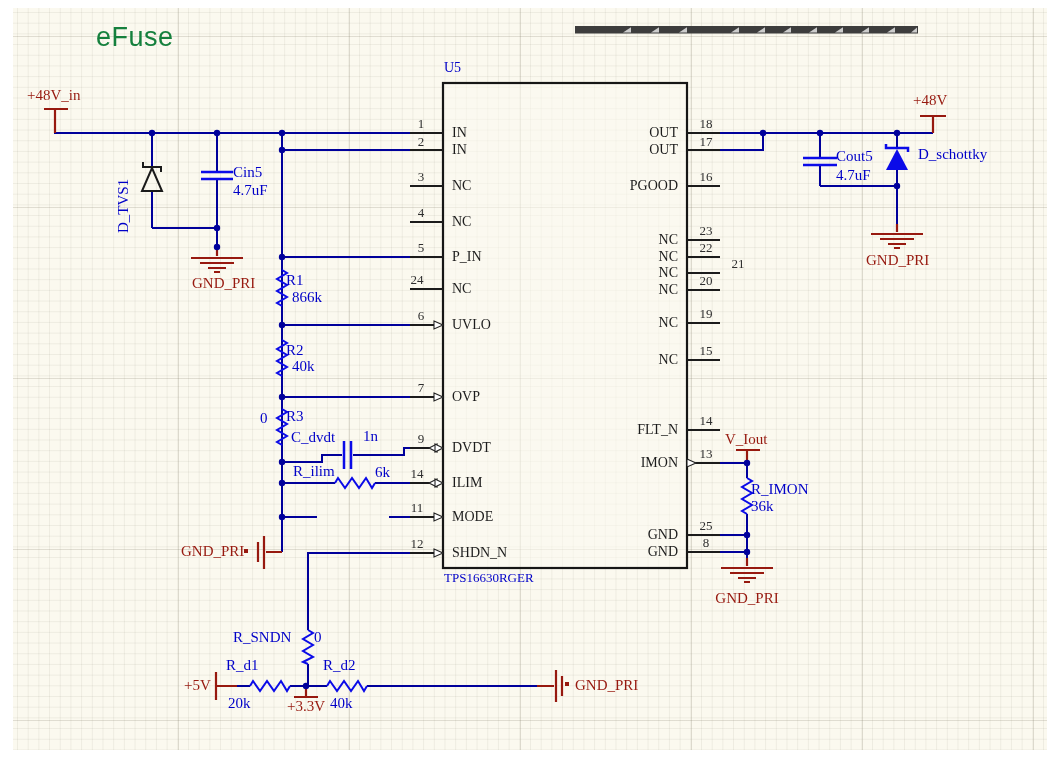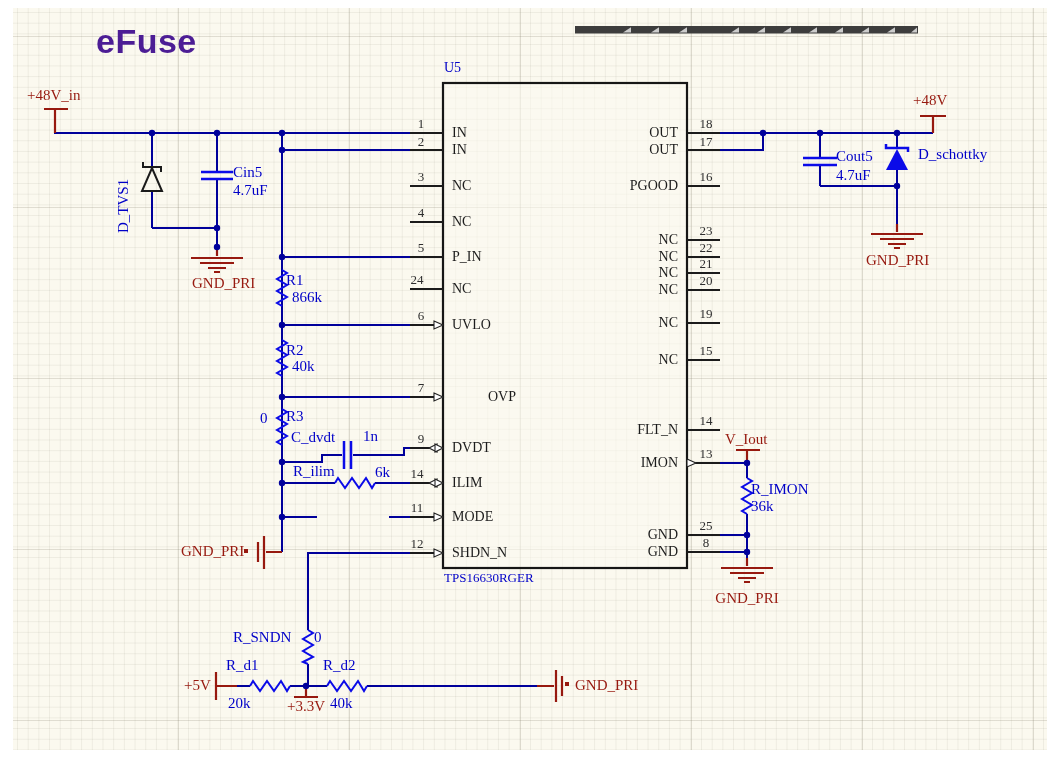--- a/index.html
+++ b/index.html
@@ -14,21 +14,21 @@
     background-size:171px 171px,171px 171px,10.7px 10.7px,10.7px 10.7px;
     background-position:165px 0,0 28px,4px 0,0 4px;}
   svg.overlay{position:absolute;left:0;top:0;}
   .lbl{position:absolute;white-space:nowrap;line-height:1.05;}
   .net{color:#97190F;font-size:15px;}
   .cmp{color:#0000C8;font-size:15px;}
   .pnum{position:absolute;width:34px;text-align:center;color:#2e2e2e;font-size:13px;}
   .pname{position:absolute;color:#1c1c1c;font-size:14px;height:16px;}
   .pname.r{width:116px;text-align:right;}
   .title{position:absolute;font-family:"Liberation Sans","DejaVu Sans",sans-serif;
-         font-weight:bold;font-size:34px;color:#4c1d95;letter-spacing:0.5px;}
+         font-weight:normal;font-size:27px;color:#15803d;letter-spacing:0.5px;}
   .rot{transform:rotate(-90deg);transform-origin:0 0;}
   .ctr{text-align:center;}
   .rgt{text-align:right;}
 </style>
 </head>
 <body>
 
 <div id="stage">
   <div id="sheet"></div>
 
@@ -173,32 +173,32 @@
   <div class="pnum" style="left:400px;top:500px;">11</div>
   <div class="pnum" style="left:400px;top:536px;">12</div>
 
   <div class="pname" style="left:452px;top:125px;">IN</div>
   <div class="pname" style="left:452px;top:142px;">IN</div>
   <div class="pname" style="left:452px;top:178px;">NC</div>
   <div class="pname" style="left:452px;top:214px;">NC</div>
   <div class="pname" style="left:452px;top:249px;">P_IN</div>
   <div class="pname" style="left:452px;top:281px;">NC</div>
   <div class="pname" style="left:452px;top:317px;">UVLO</div>
-  <div class="pname" style="left:452px;top:389px;margin-left:36px;">OVP</div>
+  <div class="pname" style="left:452px;top:389px;">OVP</div>
   <div class="pname" style="left:452px;top:440px;">DVDT</div>
   <div class="pname" style="left:452px;top:475px;">ILIM</div>
   <div class="pname" style="left:452px;top:509px;">MODE</div>
   <div class="pname" style="left:452px;top:545px;">SHDN_N</div>
 
   <div class="pnum" style="left:689px;top:116px;">18</div>
   <div class="pnum" style="left:689px;top:134px;">17</div>
   <div class="pnum" style="left:689px;top:169px;">16</div>
   <div class="pnum" style="left:689px;top:223px;">23</div>
   <div class="pnum" style="left:689px;top:240px;">22</div>
-  <div class="pnum" style="left:689px;top:256px;">21</div>
+  <div class="pnum" style="left:689px;top:256px;padding-left:32px;">21</div>
   <div class="pnum" style="left:689px;top:273px;">20</div>
   <div class="pnum" style="left:689px;top:306px;">19</div>
   <div class="pnum" style="left:689px;top:343px;">15</div>
   <div class="pnum" style="left:689px;top:413px;">14</div>
   <div class="pnum" style="left:689px;top:446px;">13</div>
   <div class="pnum" style="left:689px;top:518px;">25</div>
   <div class="pnum" style="left:689px;top:535px;">8</div>
 
   <div class="pname r" style="left:562px;top:125px;">OUT</div>
   <div class="pname r" style="left:562px;top:142px;">OUT</div>

